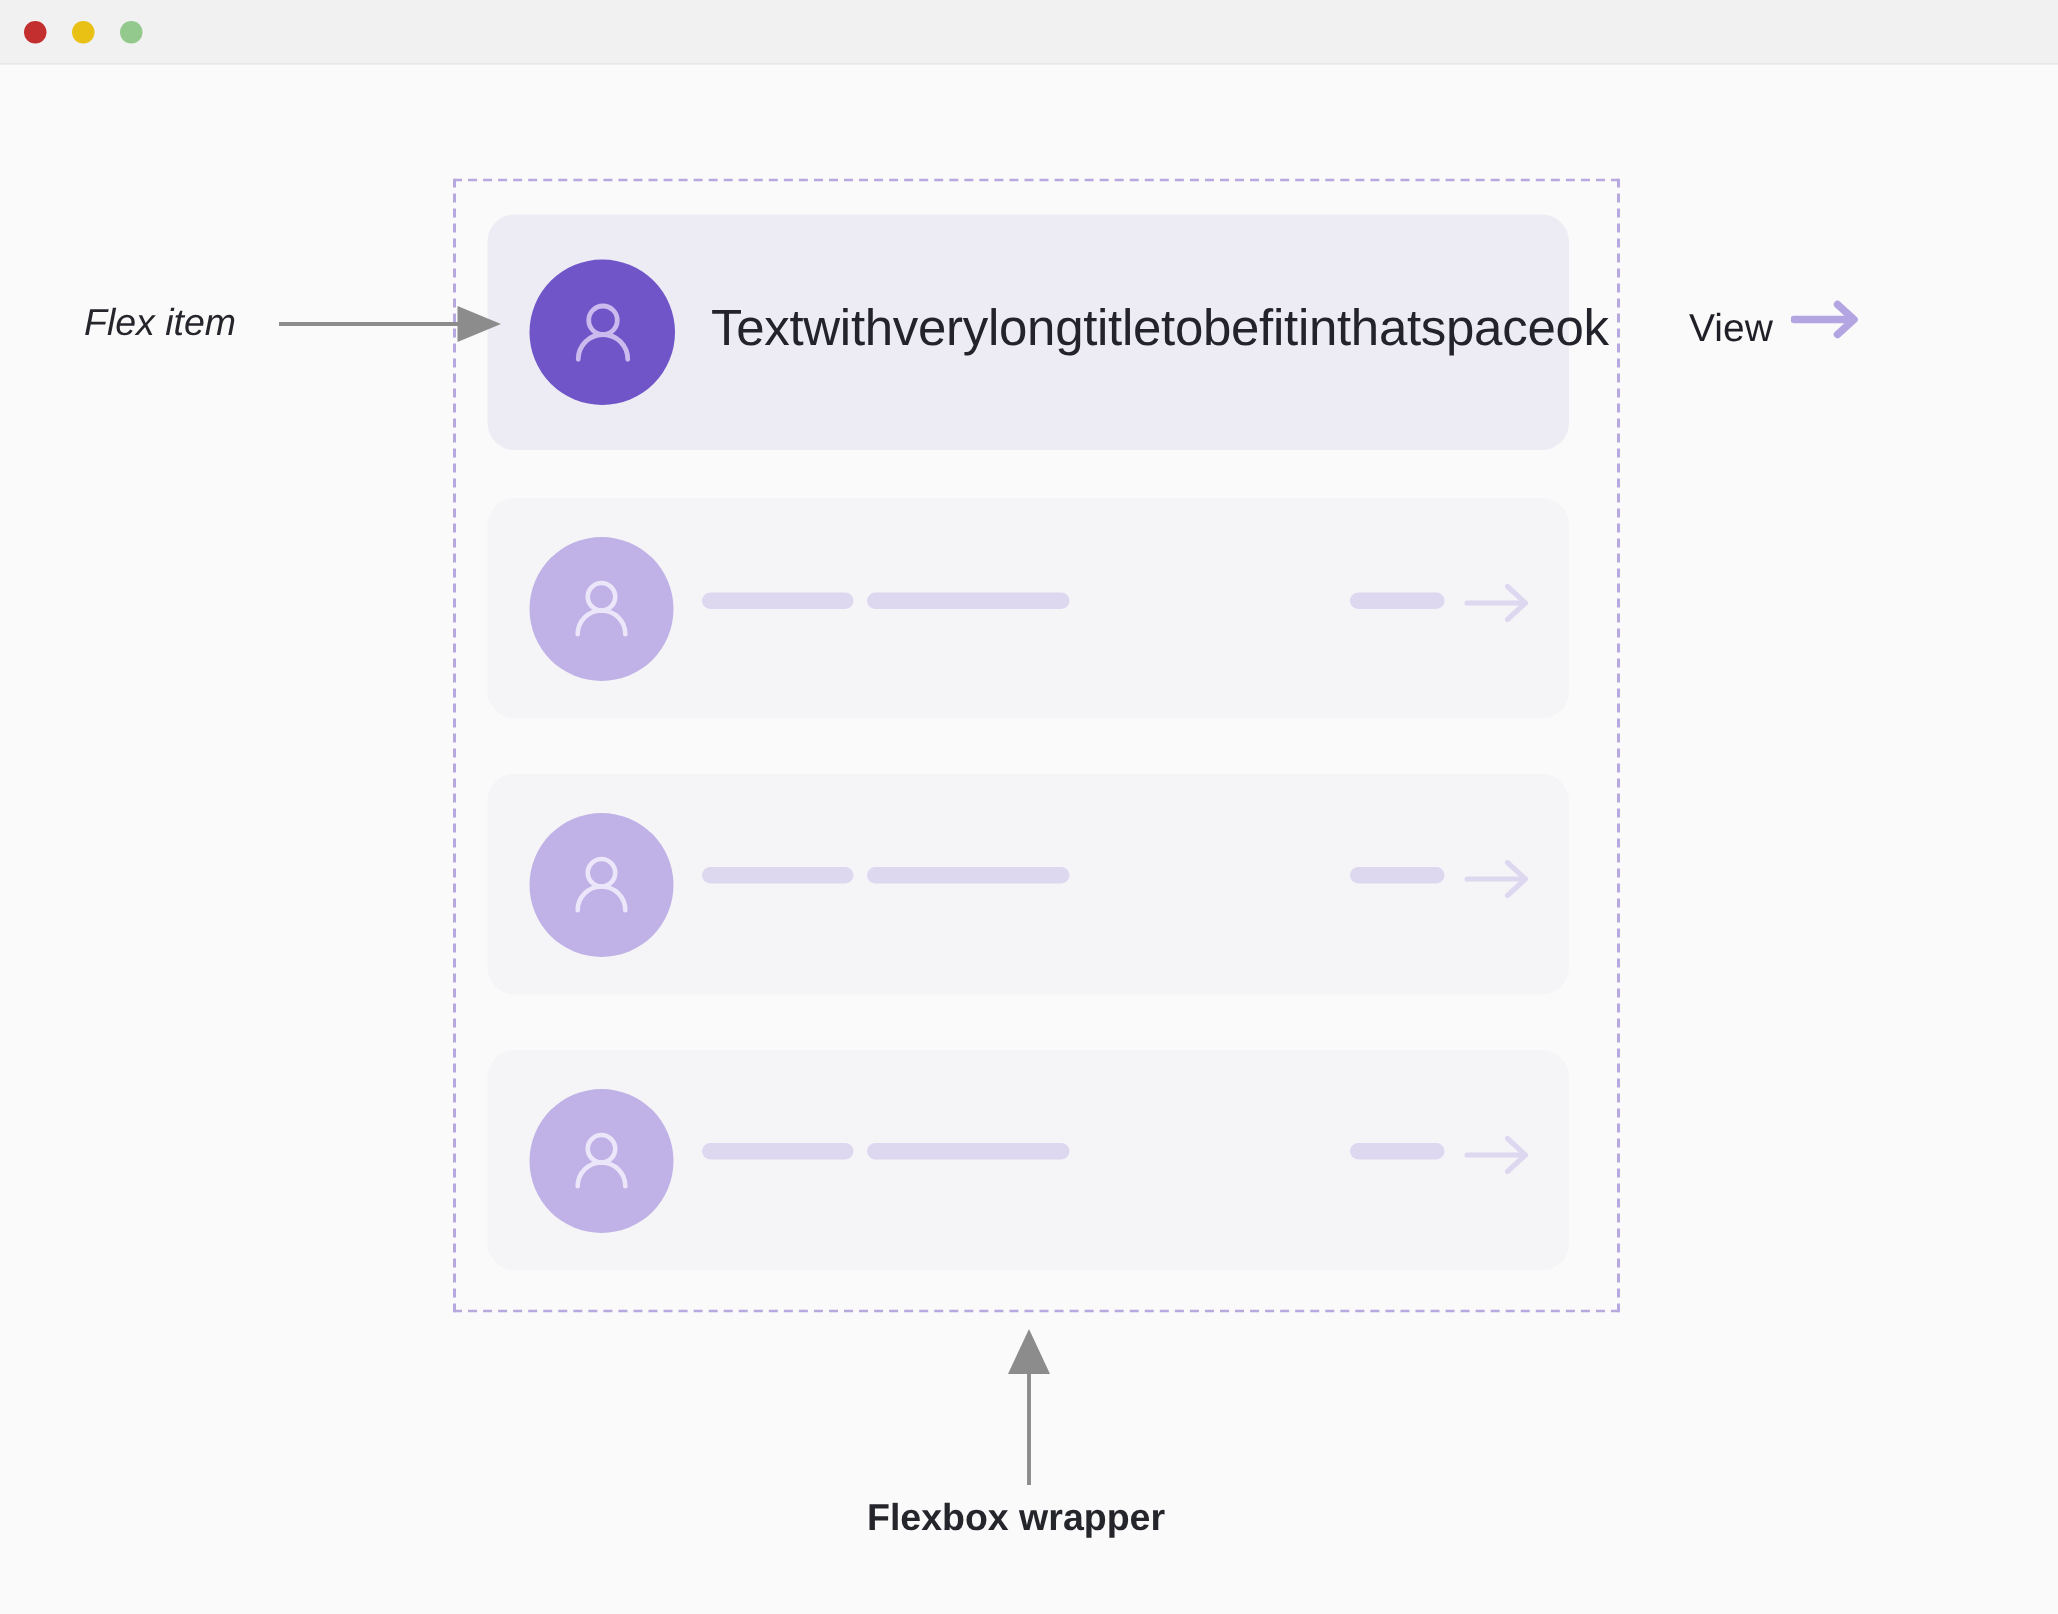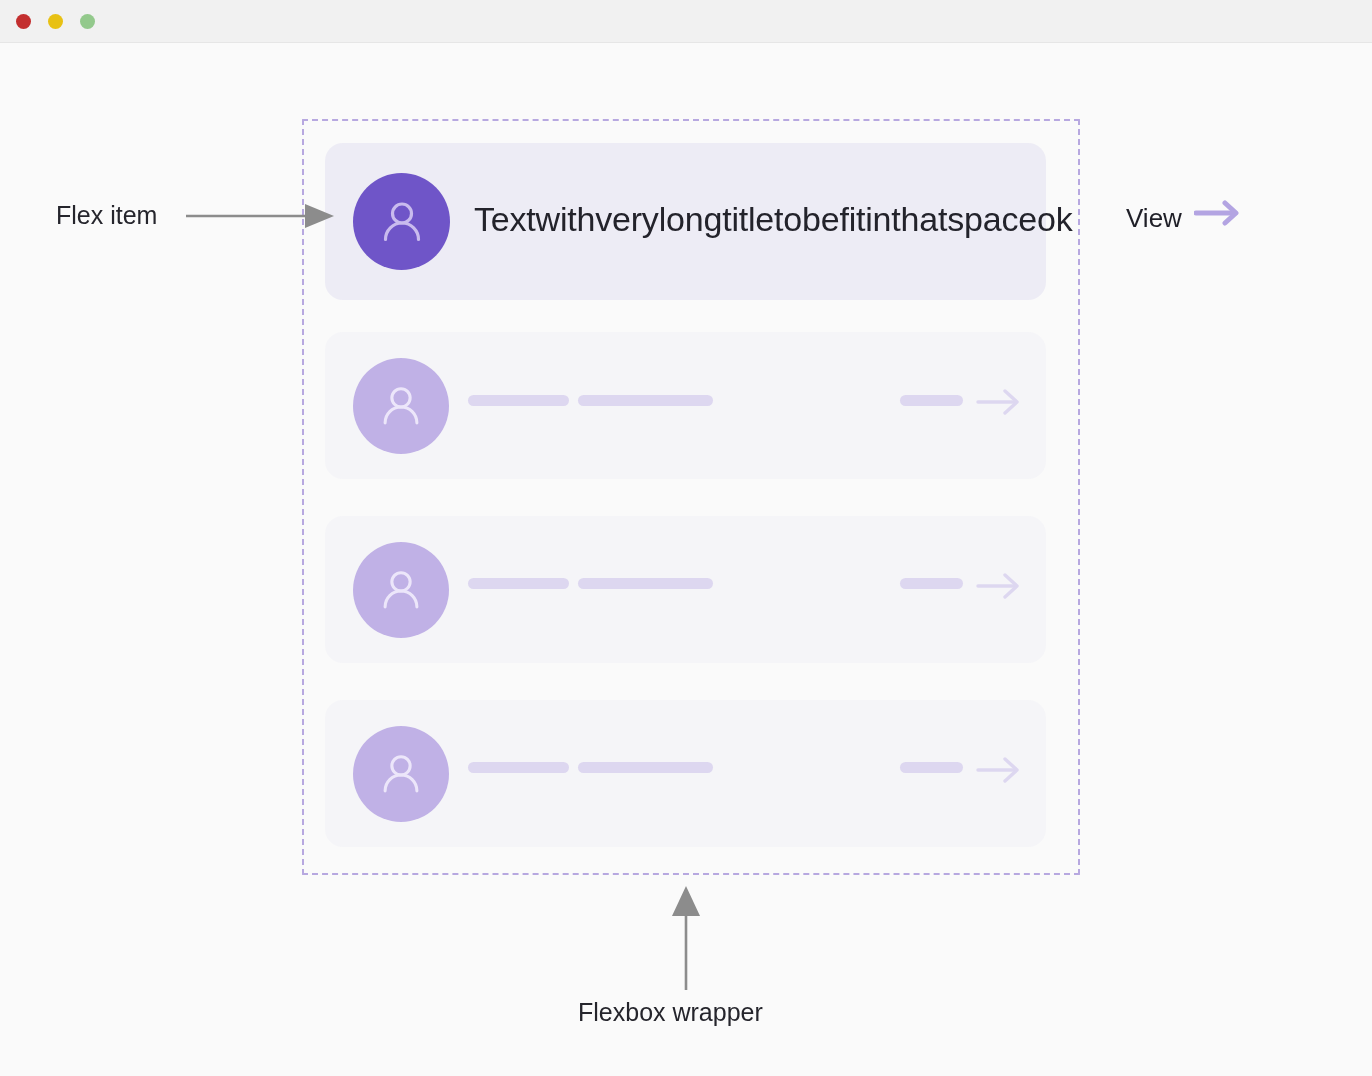--- a/index.html
+++ b/index.html
@@ -151,20 +151,21 @@
 
   
   #annot-flex-item-label {
     position: absolute;
     left: 56px;
     top: 198px;
     font-size: 25px;
     line-height: 34px;
     color: #25252c;
     white-space: nowrap;
+    font-style: italic;
   }
   #annot-flex-item-arrow {
     position: absolute;
     left: 186px;
     top: 200px;
     width: 150px;
     height: 32px;
   }
   #annot-wrapper-arrow {
     position: absolute;
@@ -174,20 +175,21 @@
     height: 106px;
   }
   #annot-wrapper-label {
     position: absolute;
     left: 578px;
     top: 995px;
     font-size: 25px;
     line-height: 34px;
     color: #25252c;
     white-space: nowrap;
+    font-weight: bold;
   }
   .annot-svg { display: block; }
 </style>
 </head>
 <body>
 
 <div id="titlebar">
   <div class="traffic-dot" id="dot-close"></div>
   <div class="traffic-dot" id="dot-min"></div>
   <div class="traffic-dot" id="dot-max"></div>

